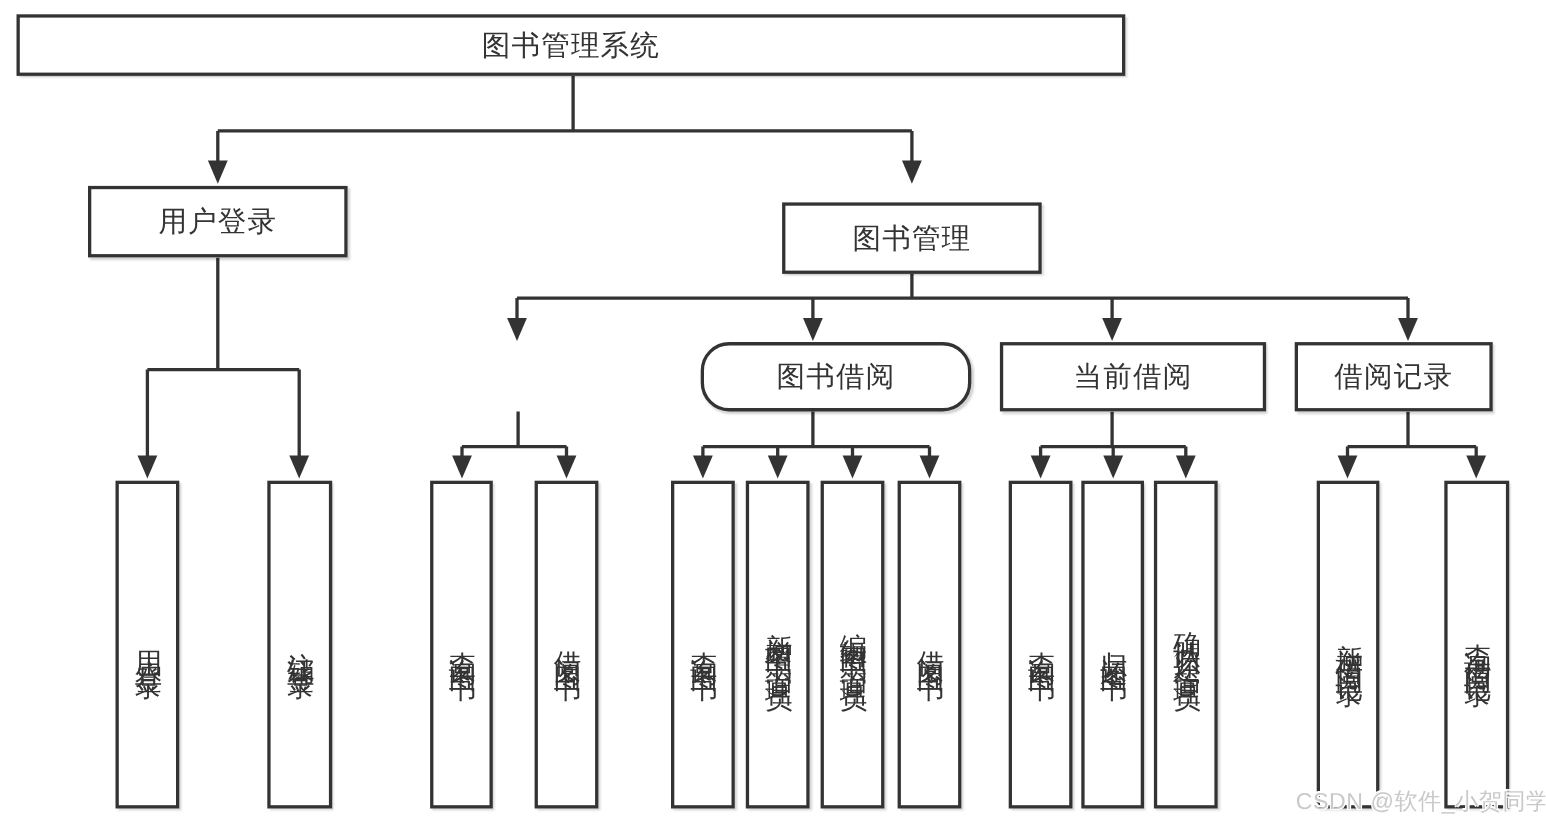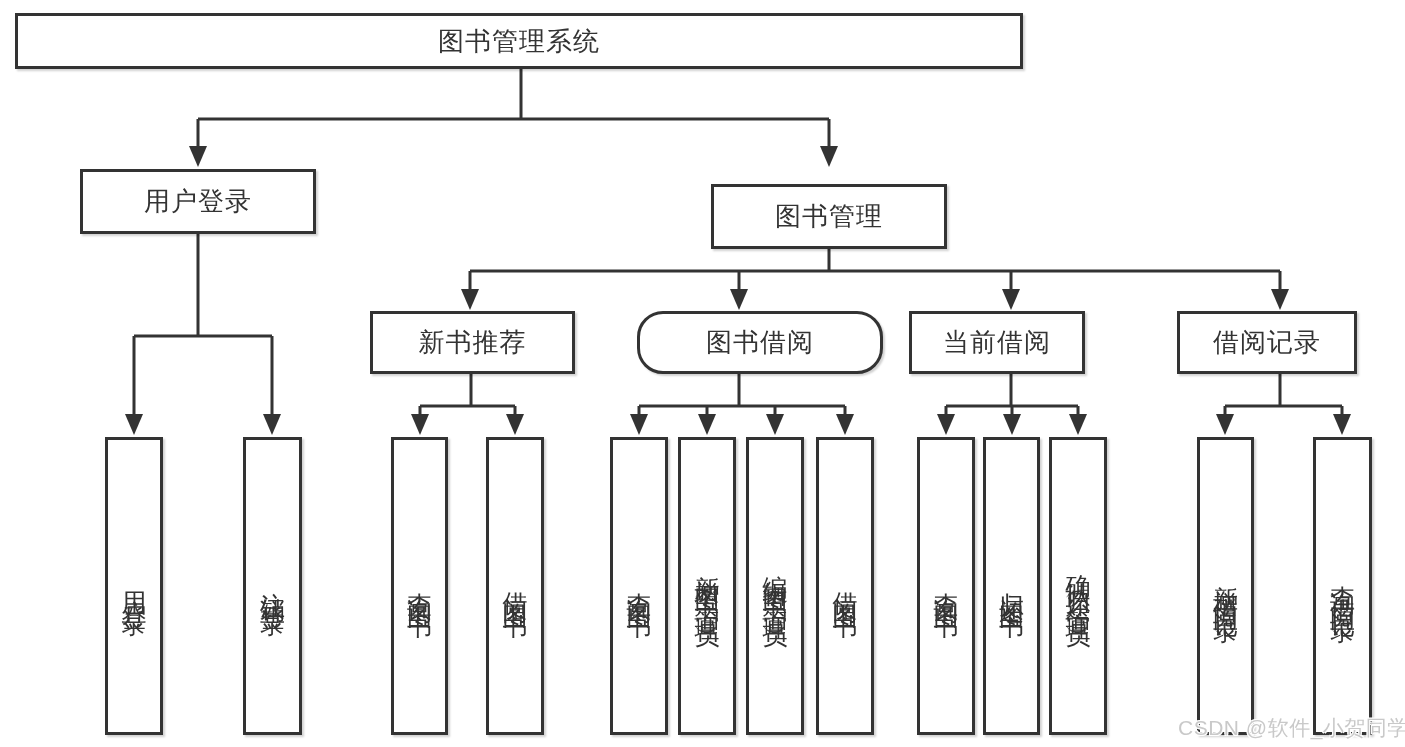--- a/index.html
+++ b/index.html
@@ -74,27 +74,24 @@
     <span class="hlabel">图书管理系统</span>
   </div>
 
   <div class="box" style="left:80px;top:169px;width:236px;height:65px;">
     <span class="hlabel">用户登录</span>
   </div>
   <div class="box" style="left:711px;top:184px;width:236px;height:65px;">
     <span class="hlabel">图书管理</span>
   </div>
 
-  <div class="box" style="left:370px;top:311px;width:205px;height:63px;">
-    <span class="hlabel">新书推荐</span>
-  </div>
   <div class="box" style="left:637px;top:311px;width:246px;height:63px;border-radius:26px;">
     <span class="hlabel">图书借阅</span>
   </div>
-  <div class="box" style="left:909px;top:311px;width:176px;height:63px;">
+  <div class="box" style="left:909px;top:311px;width:242px;height:63px;">
     <span class="hlabel">当前借阅</span>
   </div>
   <div class="box" style="left:1177px;top:311px;width:180px;height:63px;">
     <span class="hlabel">借阅记录</span>
   </div>
 
   <div class="box" style="left:105px;top:437px;width:58px;height:298px;">
     <span class="vlabel">用户登录</span>
   </div>
   <div class="box" style="left:243px;top:437px;width:59px;height:298px;">

